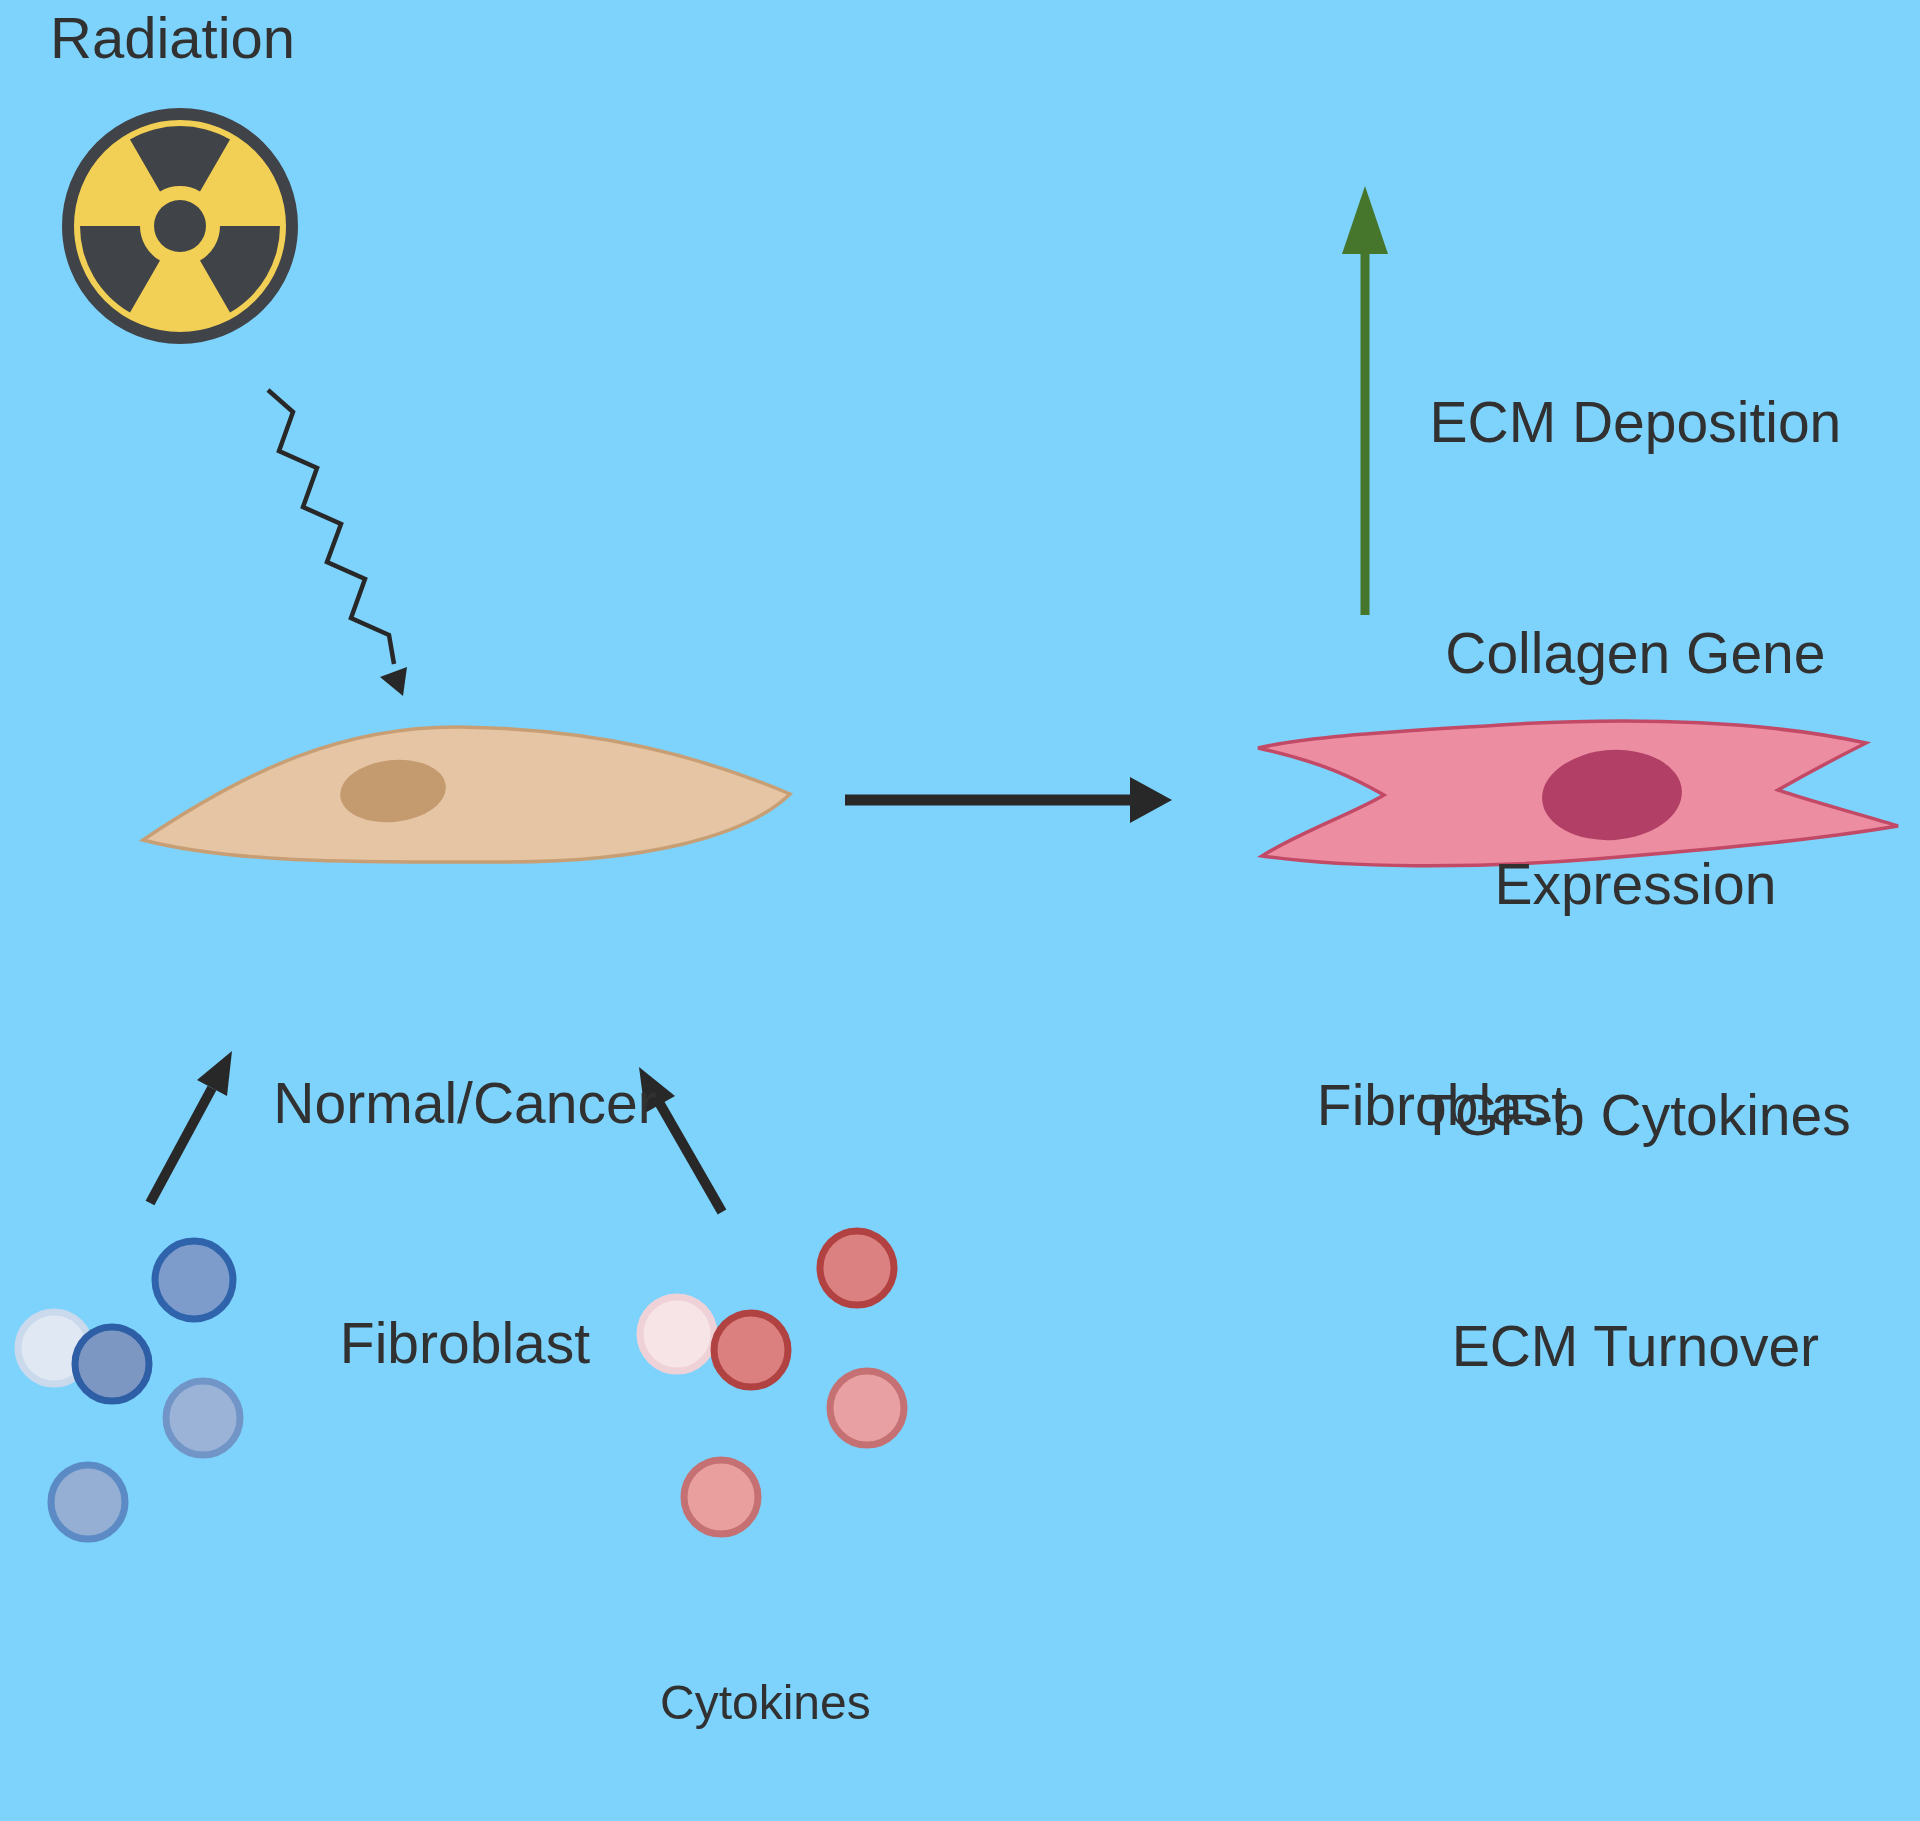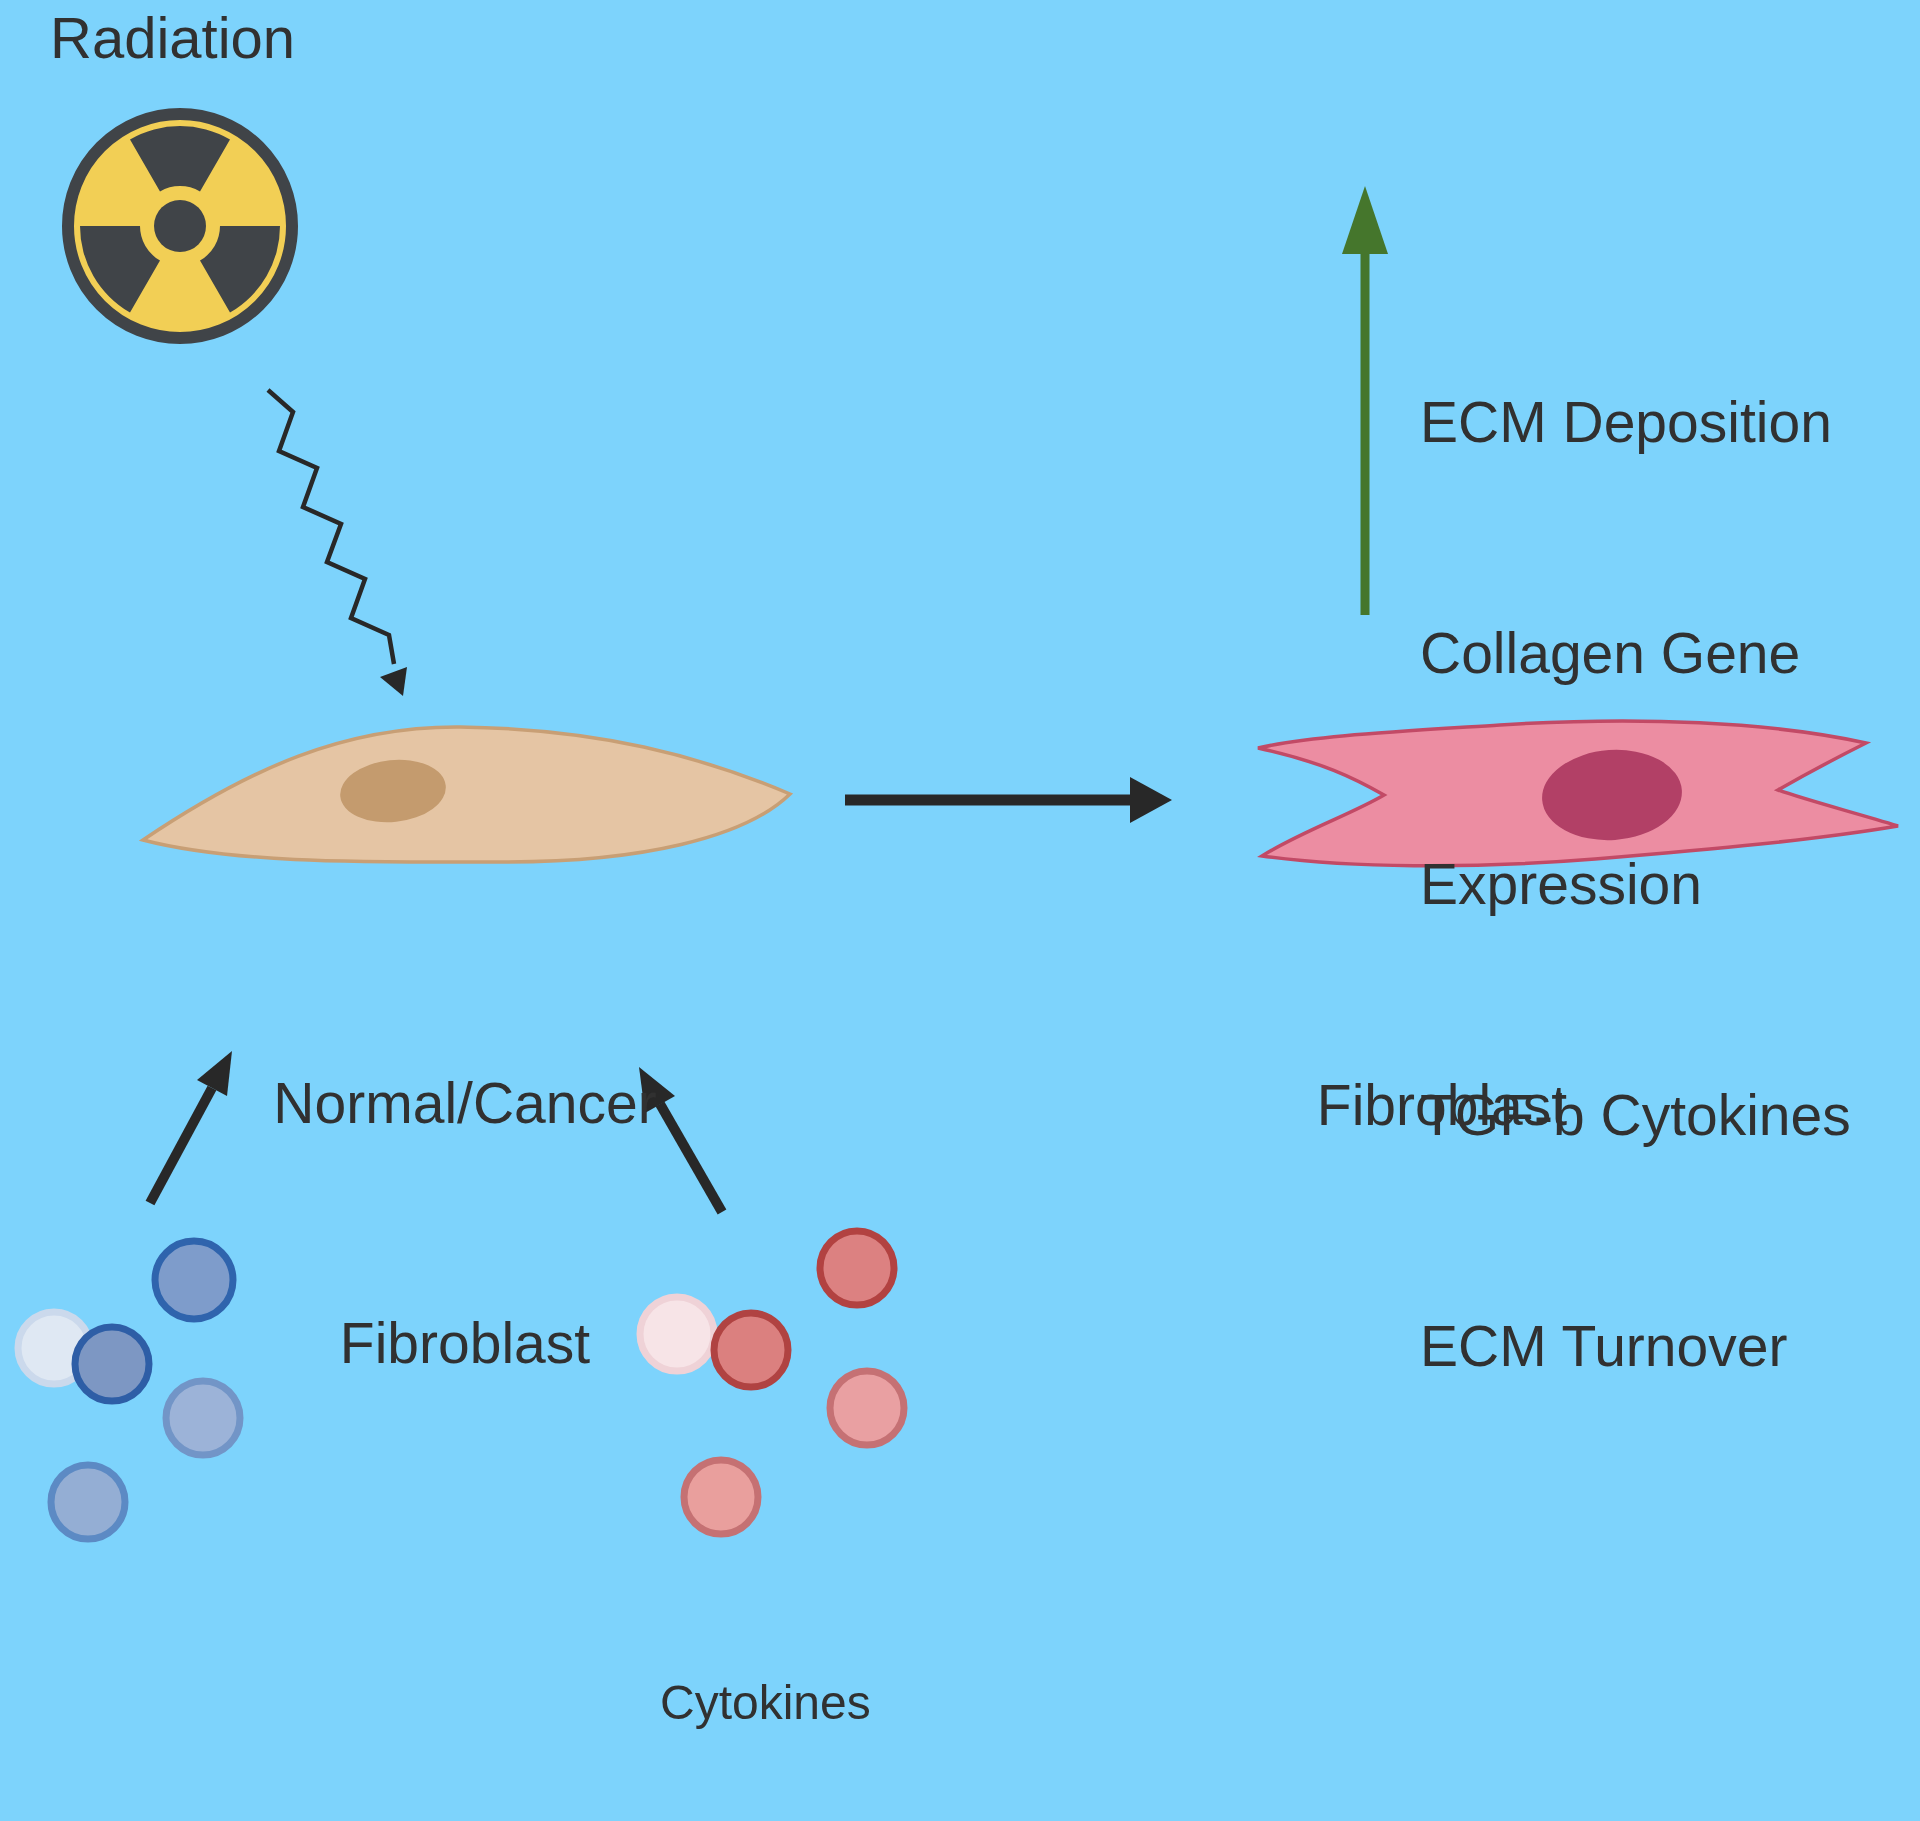--- a/index.html
+++ b/index.html
@@ -19,21 +19,21 @@
     white-space:pre;
   }
   .lbl.center{text-align:center;}
   #radiation-label{left:50px;top:4px;font-size:58px;line-height:68px;}
   #normal-label{left:215px;top:903px;width:500px;}
   #caf-label{left:1142px;top:905px;width:600px;}
   #gf-label{left:64px;top:1662px;font-size:58px;line-height:82px;}
   #cyto-label{left:660px;top:1662px;font-size:48px;line-height:82px;}
   #upregulated-list{
     position:absolute;left:1420px;top:230px;
-    color:#313131;font-size:57px;line-height:77px;white-space:pre;
+    color:#313131;font-size:57px;line-height:77px;white-space:pre;text-align:center;
   }
   svg{position:absolute;left:0;top:0;}
 </style>
 </head>
 <body>
 
 <div id="canvas">
 
   <svg width="1920" height="1821" viewBox="0 0 1920 1821">
 

